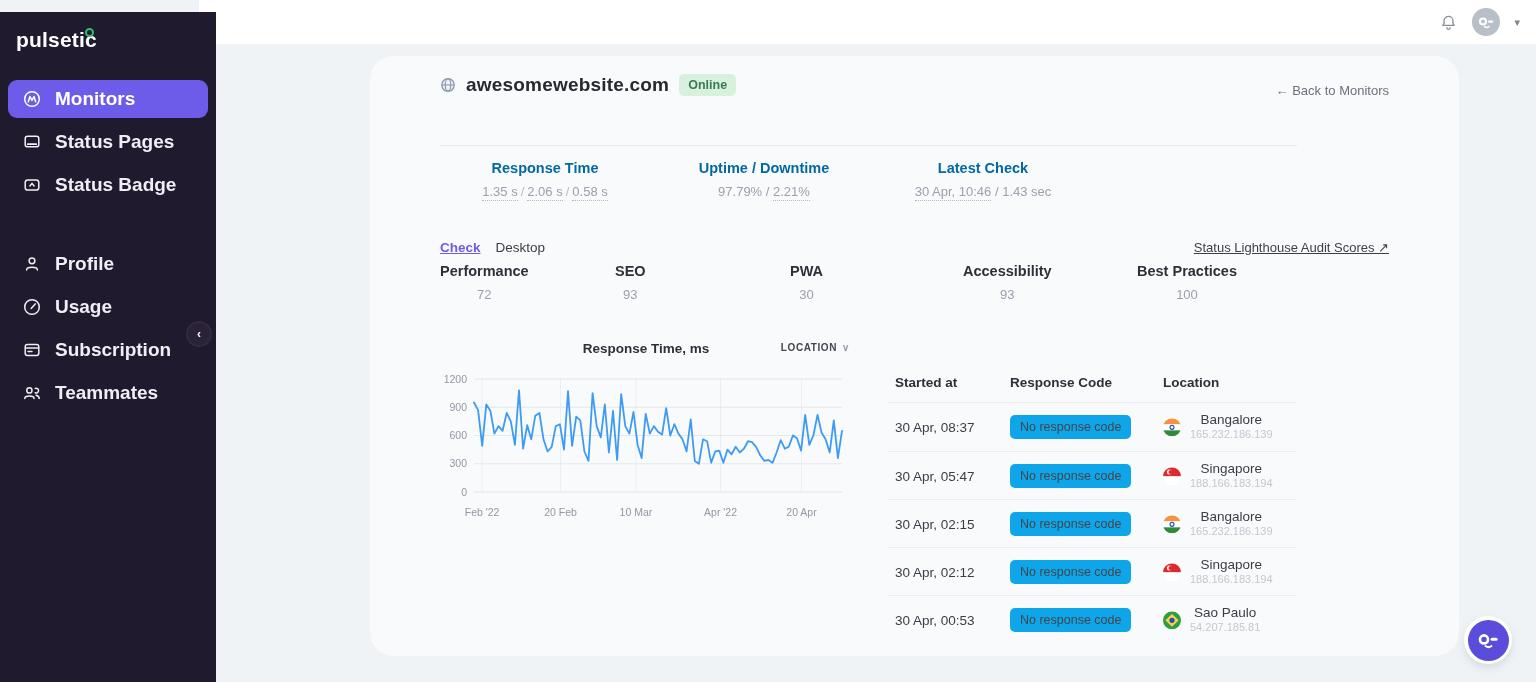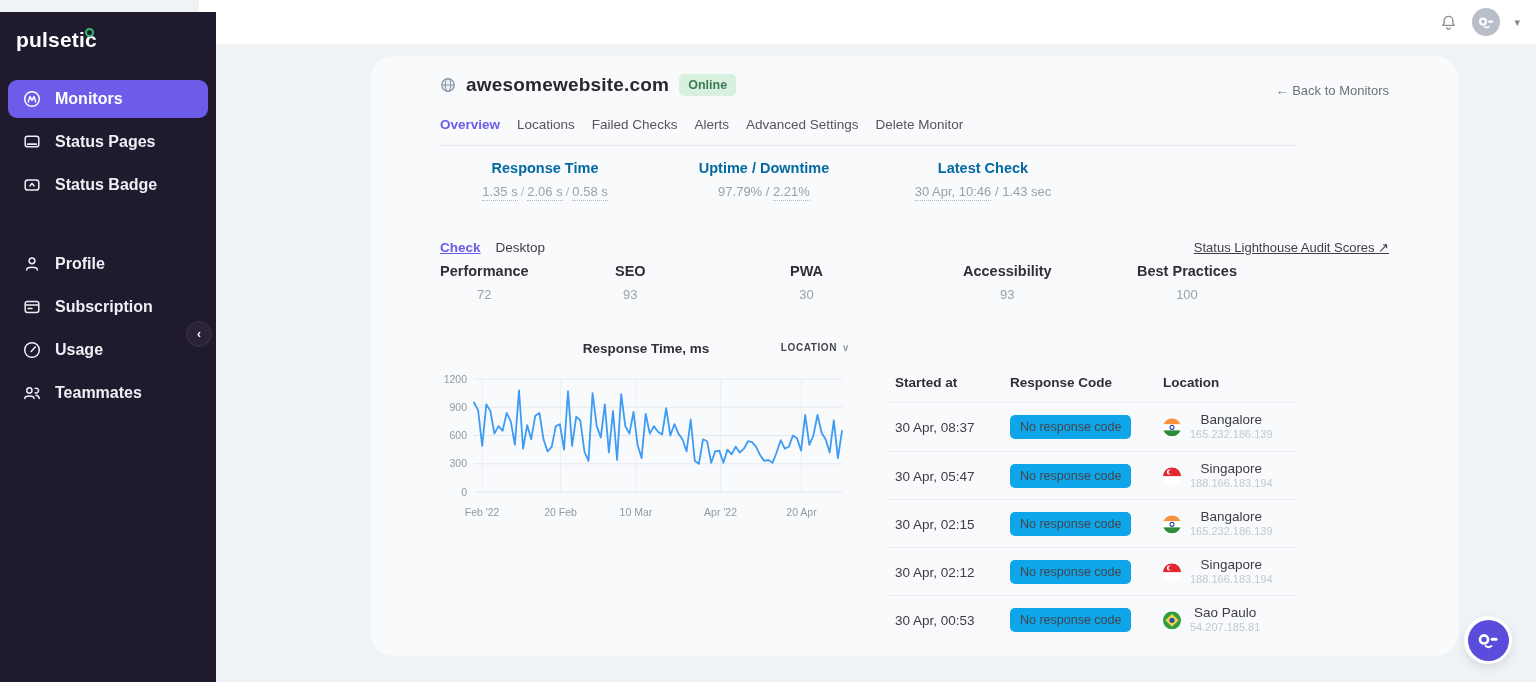--- a/index.html
+++ b/index.html
@@ -9,21 +9,21 @@
     background:#f0f3f6; font-family:"Liberation Sans", sans-serif;
     color:#2f3038;
   }
   
   .sidebar { position:absolute; left:0; top:12px; width:216px; height:682px; background:#201a2e; z-index:6; }
   .logo { position:relative; margin:16px 0 0 16px; font-size:21px; font-weight:800; color:#ffffff; letter-spacing:.2px; }
   .logo-dot { position:absolute; left:69px; top:0px; width:9px; height:9px; border-radius:50%;
               background:#201a2e; border:2.5px solid #2fbd6e; }
   .nav { margin-top:28px; padding:0 8px; }
   .nav-item { display:flex; align-items:center; gap:13px; height:38px; padding:0 14px; margin-bottom:5px;
-              border-radius:9px; color:#efeef4; font-size:16px; font-weight:600; cursor:pointer; }
+              border-radius:9px; color:#efeef4; font-size:19px; font-weight:600; cursor:pointer; }
   .nav-item.active { background:#6d5bea; color:#ffffff; }
   .nav-item svg { flex:0 0 auto; }
   .nav-gap { height:36px; }
   
   .collapse-btn { position:absolute; left:188px; top:323px; width:22px; height:22px; border-radius:50%;
                   background:#2a2337; color:#fff; z-index:8; display:flex; align-items:center; justify-content:center;
                   font-size:12px; font-weight:700; box-shadow:0 0 0 2px rgba(255,255,255,.08); cursor:pointer; }
   
   .topbar { position:absolute; left:199px; top:0; width:1337px; height:44px; background:#ffffff; z-index:4; }
   .topbar-right { position:absolute; right:16px; top:0; height:44px; display:flex; align-items:center; gap:14px; }
@@ -124,32 +124,32 @@
       <div class="nav-gap"></div>
       <div class="nav-item">
         <svg width="20" height="20" viewBox="0 0 20 20" fill="none" stroke="#efeef4" stroke-width="1.5">
           <circle cx="10" cy="6.8" r="2.9"></circle>
           <path d="M4.6 16 C4.6 12.4 15.4 12.4 15.4 16" stroke-linecap="round"></path>
         </svg>
         <span>Profile</span>
       </div>
       <div class="nav-item">
         <svg width="20" height="20" viewBox="0 0 20 20" fill="none" stroke="#efeef4" stroke-width="1.5">
+          <circle cx="10" cy="10" r="7.3"></circle>
+          <path d="M9.2 11.4 L13.2 6.9" stroke-linecap="round"></path>
+        </svg>
+        <span>Usage</span>
+      </div>
+      <div class="nav-item">
+        <svg width="20" height="20" viewBox="0 0 20 20" fill="none" stroke="#efeef4" stroke-width="1.5">
           <rect x="3.2" y="4.5" width="13.6" height="11" rx="2.2"></rect>
           <path d="M3.4 8 H16.6"></path>
           <path d="M6 11.6 H10" stroke-linecap="round"></path>
         </svg>
         <span>Subscription</span>
-      </div>
-      <div class="nav-item">
-        <svg width="20" height="20" viewBox="0 0 20 20" fill="none" stroke="#efeef4" stroke-width="1.5">
-          <circle cx="10" cy="10" r="7.3"></circle>
-          <path d="M9.2 11.4 L13.2 6.9" stroke-linecap="round"></path>
-        </svg>
-        <span>Usage</span>
       </div>
       <div class="nav-item">
         <svg width="20" height="20" viewBox="0 0 20 20" fill="none" stroke="#efeef4" stroke-width="1.5">
           <circle cx="7.4" cy="7.4" r="2.6"></circle>
           <path d="M2.8 15.4 C2.8 12.2 12 12.2 12 15.4" stroke-linecap="round"></path>
           <path d="M13.2 5.4 a2.4 2.4 0 1 1 0 4.4 M14 12.2 c2 .5 3.2 1.6 3.2 3.2" stroke-linecap="round"></path>
         </svg>
         <span>Teammates</span>
       </div>
     </nav>
@@ -183,28 +183,20 @@
       <svg width="16" height="16" viewBox="0 0 16 16" fill="none">
         <circle cx="8" cy="8" r="6.2" stroke="#8d9aab" stroke-width="1.4" fill="#eef1f5"></circle>
         <ellipse cx="8" cy="8" rx="2.7" ry="6.2" stroke="#8d9aab" stroke-width="1.1"></ellipse>
         <path d="M1.9 8 H14.1" stroke="#8d9aab" stroke-width="1.1"></path>
       </svg>
       <span class="domain-title">awesomewebsite.com</span>
       <span class="status-badge">Online</span>
     </div>
     <div class="abs back-link">← Back to Monitors</div>
 
-    <div class="abs tabs">
-      <span class="tab active">Overview</span>
-      <span class="tab">Locations</span>
-      <span class="tab">Failed Checks</span>
-      <span class="tab">Alerts</span>
-      <span class="tab">Advanced Settings</span>
-      <span class="tab">Delete Monitor</span>
-    </div>
     <div class="abs rule"></div>
 
     <div class="abs stat" style="left:241px; top:116px;">
       <div class="stat-label">Response Time</div>
       <div class="stat-value">
         <span class="dotted">1.35 s</span><span class="sep">/</span><span class="dotted">2.06 s</span><span class="sep">/</span><span class="dotted">0.58 s</span>
       </div>
     </div>
     <div class="abs stat" style="left:460px; top:116px;">
       <div class="stat-label">Uptime / Downtime</div>

